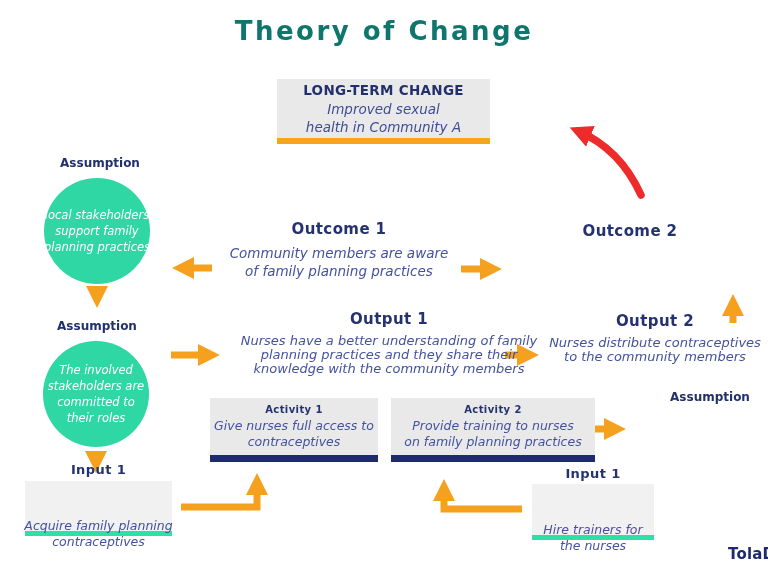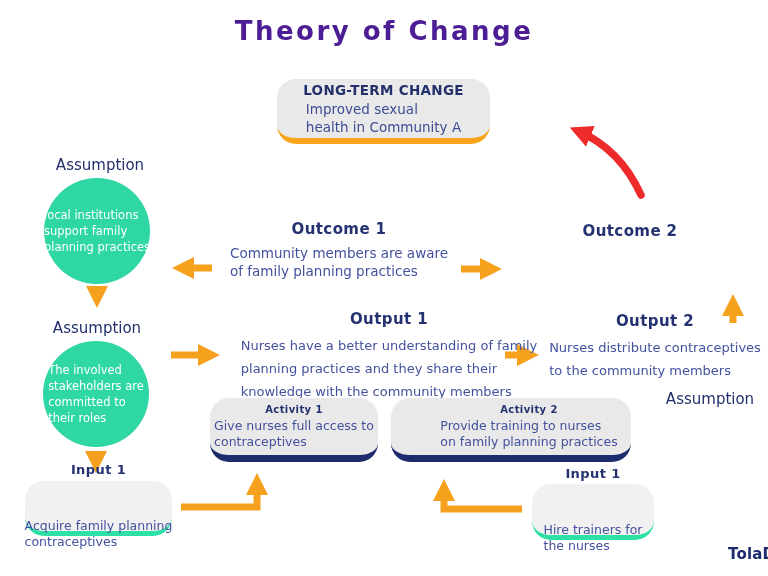--- a/index.html
+++ b/index.html
@@ -6,48 +6,48 @@
   #stage{
     position:relative;width:768px;height:576px;background:#ffffff;overflow:hidden;
     font-family:"DejaVu Sans","Liberation Sans",sans-serif;
   }
   #arrow-layer{position:absolute;left:0;top:0;width:768px;height:576px;pointer-events:none;}
   .abs{position:absolute;}
   .cx{transform:translateX(-50%);}
 
   .page-title{
     width:768px;text-align:center;top:16px;left:0;
-    font-size:26px;font-weight:bold;letter-spacing:2.5px;color:#4c1d95;
+    font-size:26px;font-weight:bold;letter-spacing:2.5px;color:#0f766e;
   }
 
-  .lines{white-space:pre;text-align:left;}
+  .lines{white-space:pre;text-align:center;font-style:italic;}
 
   
-  .gbox{display:flex;flex-direction:column;align-items:center;justify-content:center;text-align:center;border-radius:19px;}
+  .gbox{display:flex;flex-direction:column;align-items:center;justify-content:center;text-align:center;}
   .ltc-box{left:277px;top:79px;width:213px;height:59px;background:#e9e9e9;border-bottom:6px solid #f9a51b;}
   .ltc-label{font-size:13.5px;font-weight:bold;color:#22306b;letter-spacing:.3px;margin-bottom:2px;}
   .ltc-lines{font-size:13.5px;color:#3e4c94;line-height:18px;}
 
   .act-box{width:170px;height:57px;background:#e9e9e9;border-bottom:7px solid #1e2c6e;}
   .act1{left:210px;top:398px;width:168px;}
-  .act2{left:391px;top:398px;width:204px;padding-left:36px;}
+  .act2{left:391px;top:398px;width:204px;}
   .inp-box{background:#f1f1f1;border-bottom:5px solid #2ee0a6;gap:40px;}
   .inp1{left:25px;top:481px;width:147px;height:50px;}
   .inp2{left:532px;top:484px;width:122px;height:51px;}
   .box-heading{font-size:10px;font-weight:bold;color:#253271;letter-spacing:.4px;margin-bottom:3px;}
   .box-lines{font-size:12.5px;color:#44519e;line-height:16px;}
 
   
   .tblock{text-align:center;}
   .t-heading{font-size:15px;font-weight:bold;color:#253271;letter-spacing:.4px;margin-bottom:6px;}
   .t-lines{font-size:13.5px;color:#44519e;line-height:18px;}
-  .t-lines.sm{font-size:13px;line-height:23px;}
+  .t-lines.sm{font-size:13px;line-height:14px;}
 
   
-  .a-label{font-size:15px;font-weight:normal;color:#22306b;text-align:left;}
+  .a-label{font-size:12px;font-weight:bold;color:#22306b;text-align:left;}
   .circle{
     border-radius:50%;background:#2fd7a4;color:#ffffff;
     display:flex;align-items:center;justify-content:center;text-align:center;
     font-size:11.5px;line-height:16px;
   }
   .c1{left:44px;top:178px;width:106px;height:106px;}
   .c2{left:43px;top:341px;width:106px;height:106px;}
   .c3{left:662px;top:412px;width:96px;height:96px;line-height:15px;}
 
   .logo{left:692px;top:545px;font-size:15px;font-weight:bold;color:#1d2b6e;letter-spacing:.2px;margin-left:36px;}
@@ -84,21 +84,21 @@
   <div class="abs page-title">Theory of Change</div>
 
   <div class="abs gbox ltc-box">
     <div class="ltc-label">LONG-TERM CHANGE</div>
     <div class="lines ltc-lines">Improved sexual
 health in Community A</div>
   </div>
 
   <div class="abs a-label cx" style="left:100px;top:156px;">Assumption</div>
   <div class="abs circle c1">
-    <div class="lines">local institutions
+    <div class="lines">local stakeholders
 support family
 planning practices</div>
   </div>
 
   <div class="abs a-label cx" style="left:97px;top:319px;">Assumption</div>
   <div class="abs circle c2">
     <div class="lines">The involved
 stakeholders are
 committed to
 their roles</div>

